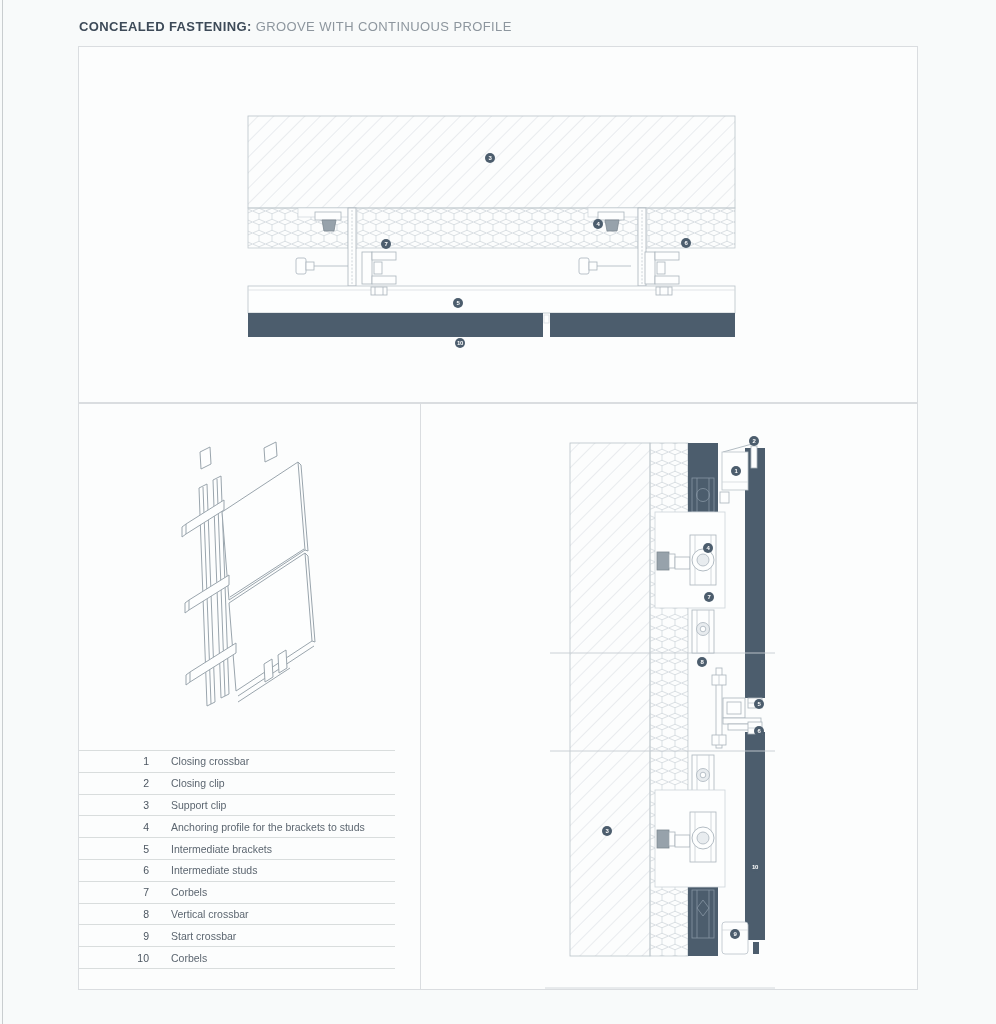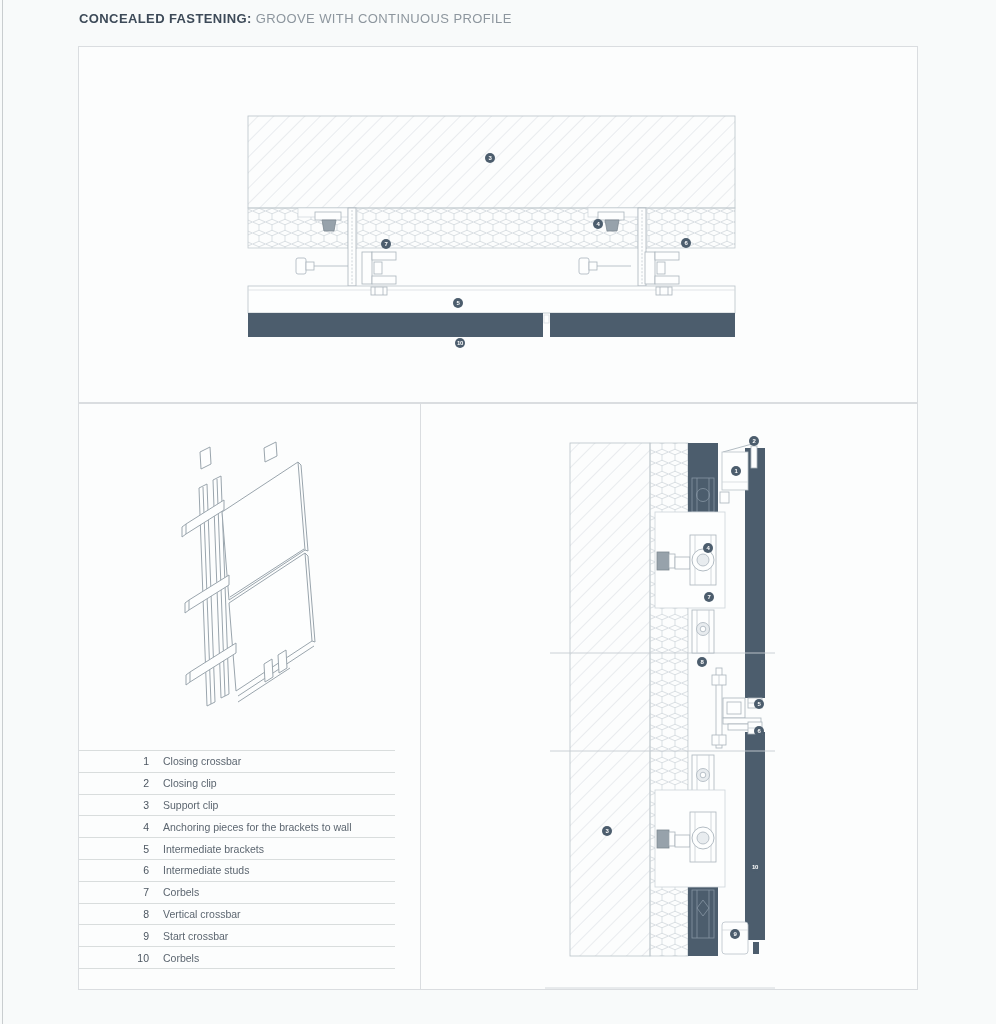--- a/index.html
+++ b/index.html
@@ -1,38 +1,38 @@
 <!DOCTYPE html>
 <html style="--accent: #4c5d6d; --title-dark: #3d4a58; --title-light: #8d969e;"><head>
 <meta charset="utf-8">
 <style>
   html,body{margin:0;padding:0;background:#f8fafa;}
   .page{position:relative;width:996px;height:1024px;background:#f8fafa;overflow:hidden;
         font-family:"Liberation Sans", sans-serif;}
   .window-edge{position:absolute;left:2px;top:0;width:1px;height:1024px;background:#c9cdcf;}
-  .doc-title{position:absolute;left:79px;top:11px;font-size:13px;letter-spacing:.4px;white-space:nowrap;}
+  .doc-title{position:absolute;left:79px;top:19px;font-size:13px;letter-spacing:.4px;white-space:nowrap;}
   .doc-title .t-strong{font-weight:bold;color:var(--title-dark,#3d4a58);}
   .doc-title .t-light{font-weight:400;color:var(--title-light,#8d969e);}
   .panel-box{position:absolute;border:1px solid #dadde0;background:#fcfdfd;box-sizing:border-box;}
   #box-top{left:78px;top:46px;width:840px;height:357px;}
   #box-left{left:78px;top:403px;width:343px;height:587px;}
   #box-right{left:420px;top:403px;width:498px;height:587px;}
   svg{position:absolute;overflow:visible;}
   #svg-horizontal{left:246px;top:112px;}
   #svg-axon{left:180px;top:440px;}
   #svg-vertical{left:545px;top:430px;}
   .callout{position:absolute;width:10px;height:10px;border-radius:50%;
            background:var(--accent,#4c5d6d);color:#fff;font-size:6px;font-weight:bold;
            line-height:10px;text-align:center;transform:translate(-5px,-5px);
            letter-spacing:-0.3px;z-index:5;}
   .legend{position:absolute;left:79px;top:750px;width:316px;border-bottom:1px solid #d9dddd;}
   .legend-row{display:flex;align-items:center;height:20.8px;border-top:1px solid #d9dddd;
               font-size:10.5px;color:#5c6670;}
   .legend-row .num{width:70px;text-align:right;padding-right:14px;color:#4c5661;flex:0 0 auto;}
-  .legend-row .lab{flex:1;}
+  .legend-row .lab{flex:1;margin-left:8px;}
 </style>
 </head>
 <body>
 
 <div class="page">
   <div class="window-edge"></div>
 
   <div class="doc-title">
     <span class="t-strong">CONCEALED FASTENING:</span>
     <span class="t-light"> GROOVE WITH CONTINUOUS PROFILE</span>
@@ -261,21 +261,21 @@
       <div class="legend-row">
         <span class="num">2</span>
         <span class="lab">Closing clip</span>
       </div>
       <div class="legend-row">
         <span class="num">3</span>
         <span class="lab">Support clip</span>
       </div>
       <div class="legend-row">
         <span class="num">4</span>
-        <span class="lab">Anchoring pieces for the brackets to wall</span>
+        <span class="lab">Anchoring profile for the brackets to studs</span>
       </div>
       <div class="legend-row">
         <span class="num">5</span>
         <span class="lab">Intermediate brackets</span>
       </div>
       <div class="legend-row">
         <span class="num">6</span>
         <span class="lab">Intermediate studs</span>
       </div>
       <div class="legend-row">

